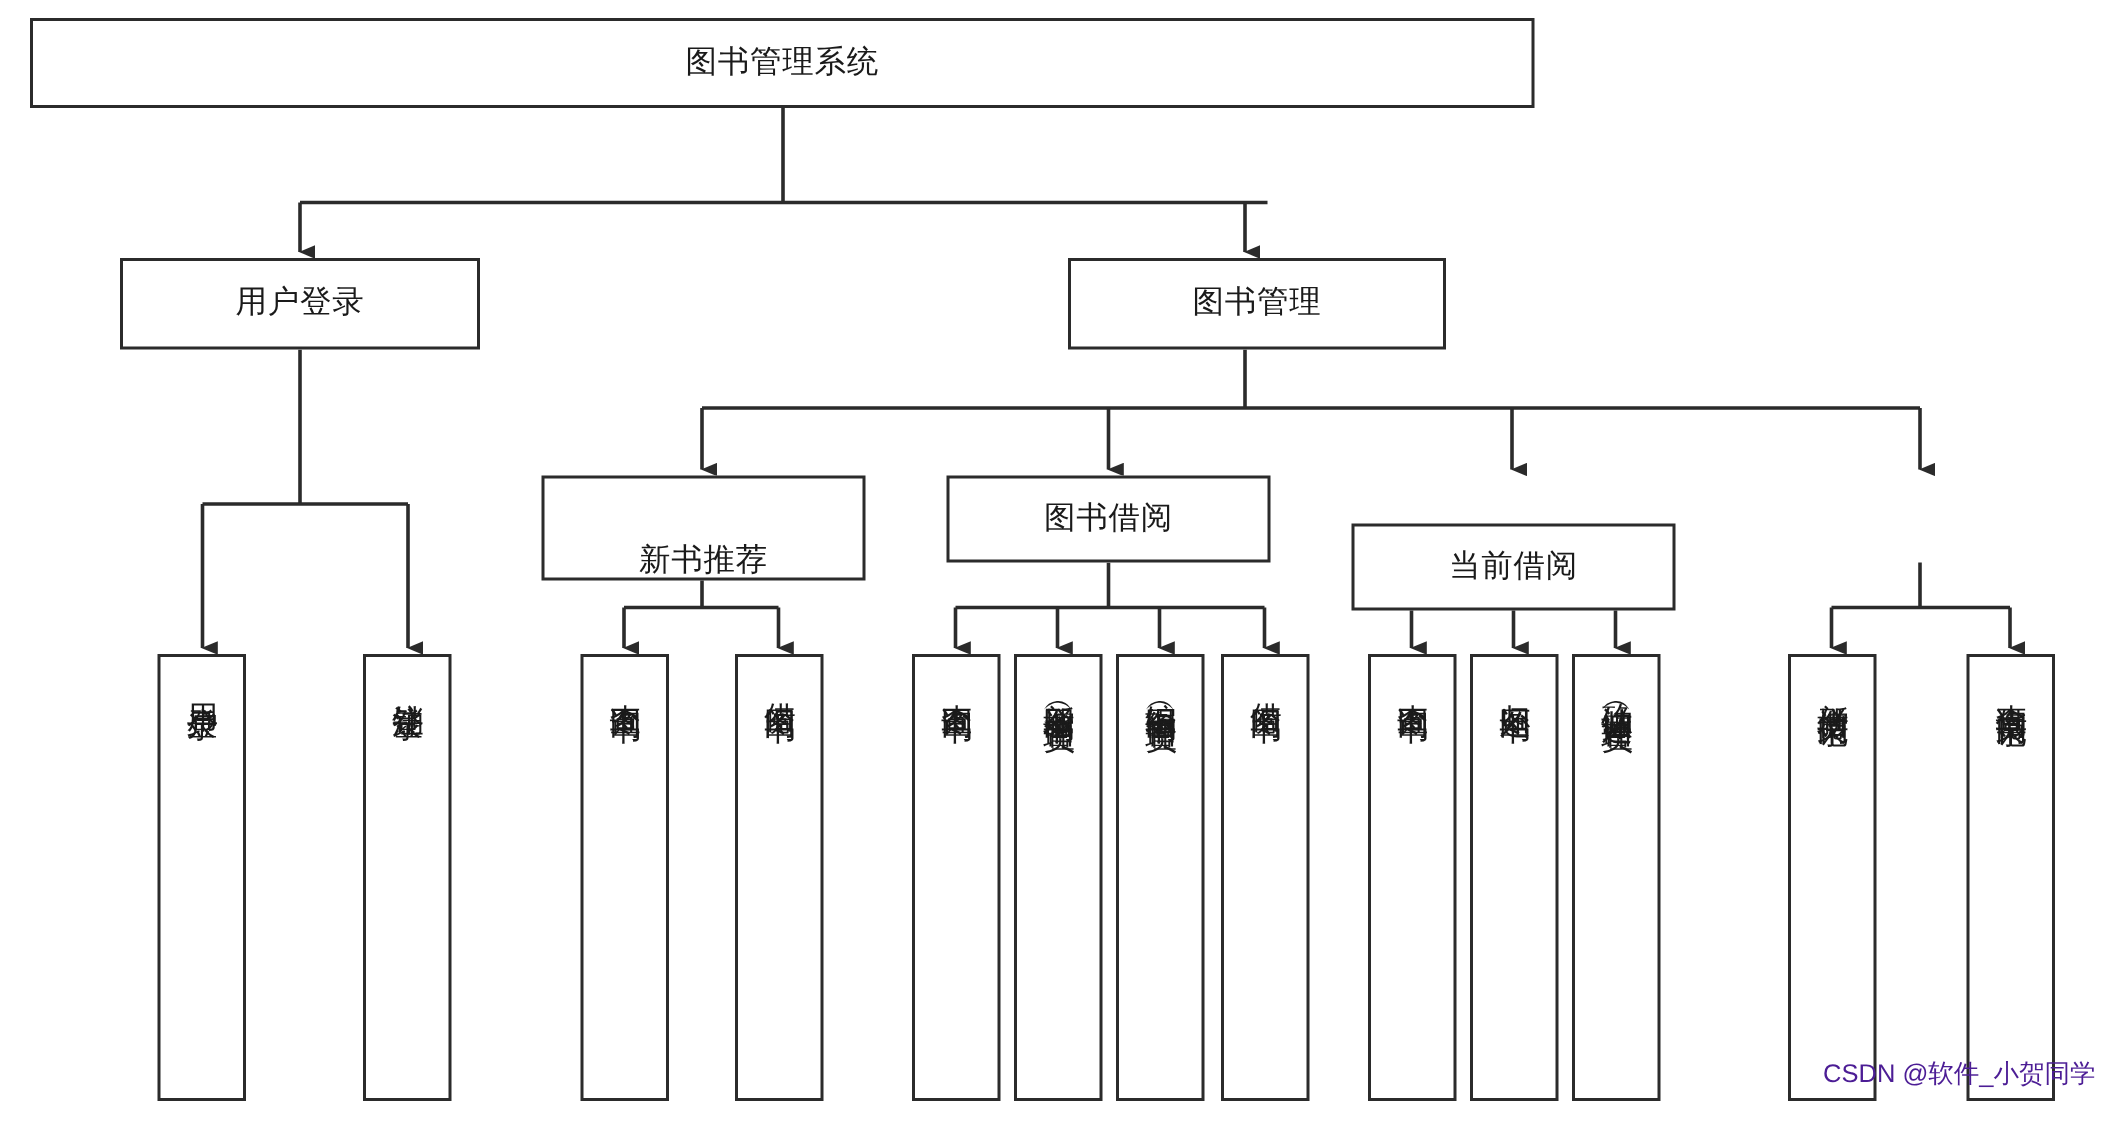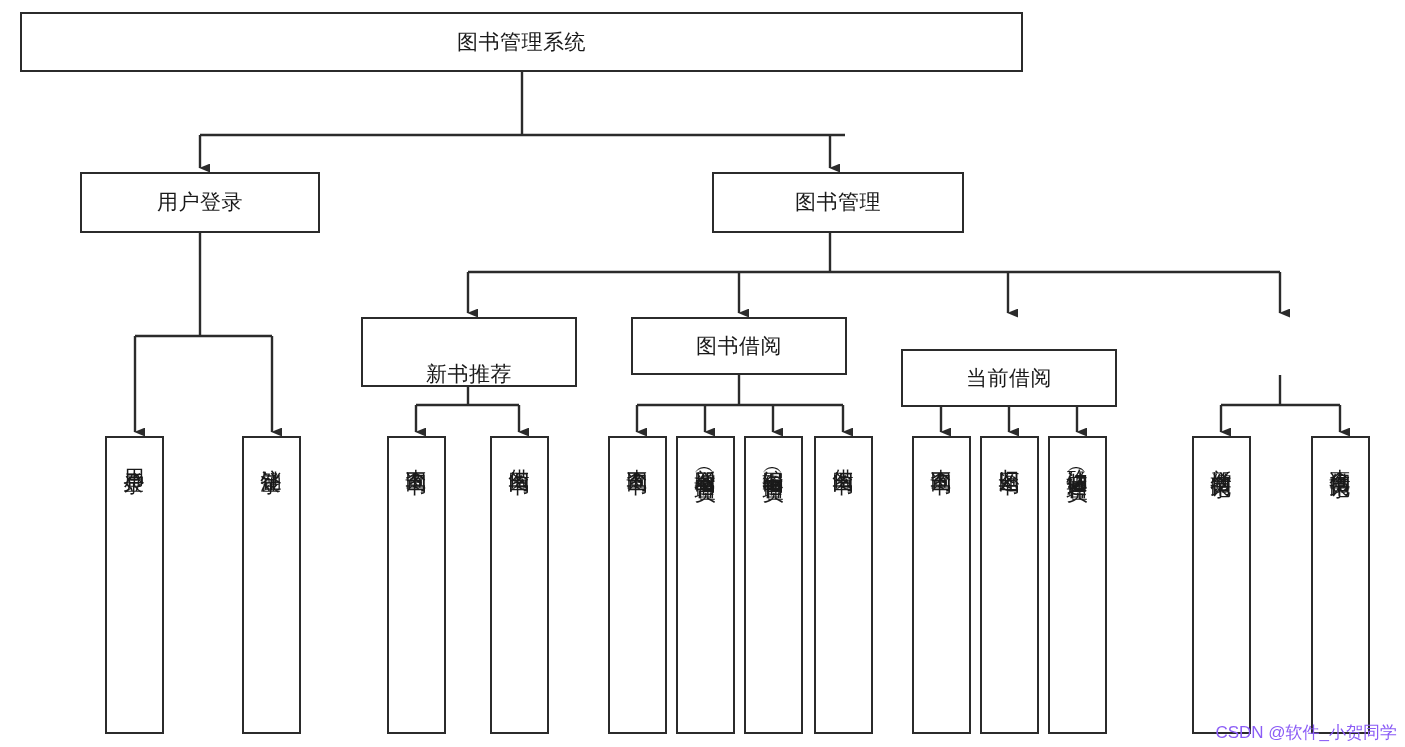--- a/index.html
+++ b/index.html
@@ -58,23 +58,23 @@
     writing-mode: vertical-rl;
     text-orientation: upright;
     font-size: 21px;
     letter-spacing: 2px;
     line-height: 1.0;
     white-space: nowrap;
   }
   #watermark {
     position: absolute;
     right: 8px;
-    bottom: 3px;
+    bottom: 20px;
     font-size: 17px;
-    color: #8b5cf6;
+    color: #4c1d95;
     white-space: nowrap;
     font-family: "Liberation Sans", "DejaVu Sans", sans-serif;
   }
 </style>
 </head>
 <body>
 
 <div id="diagram-root">
 
   <svg id="edge-layer" viewBox="0 0 1405 747" width="1405" height="747" xmlns="http://www.w3.org/2000/svg">

